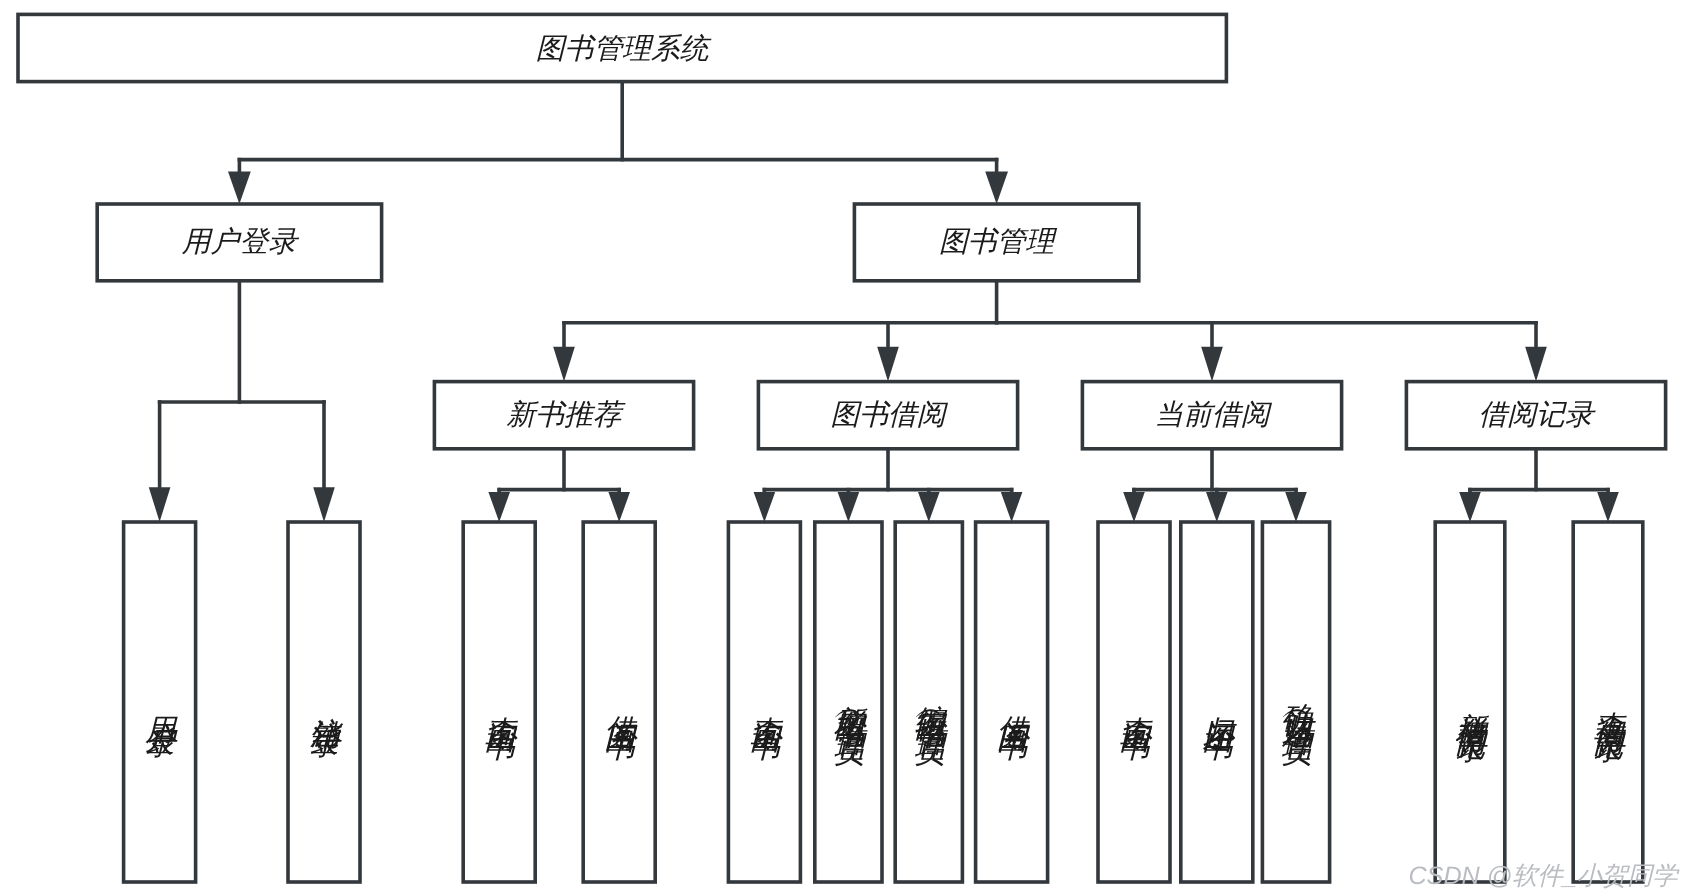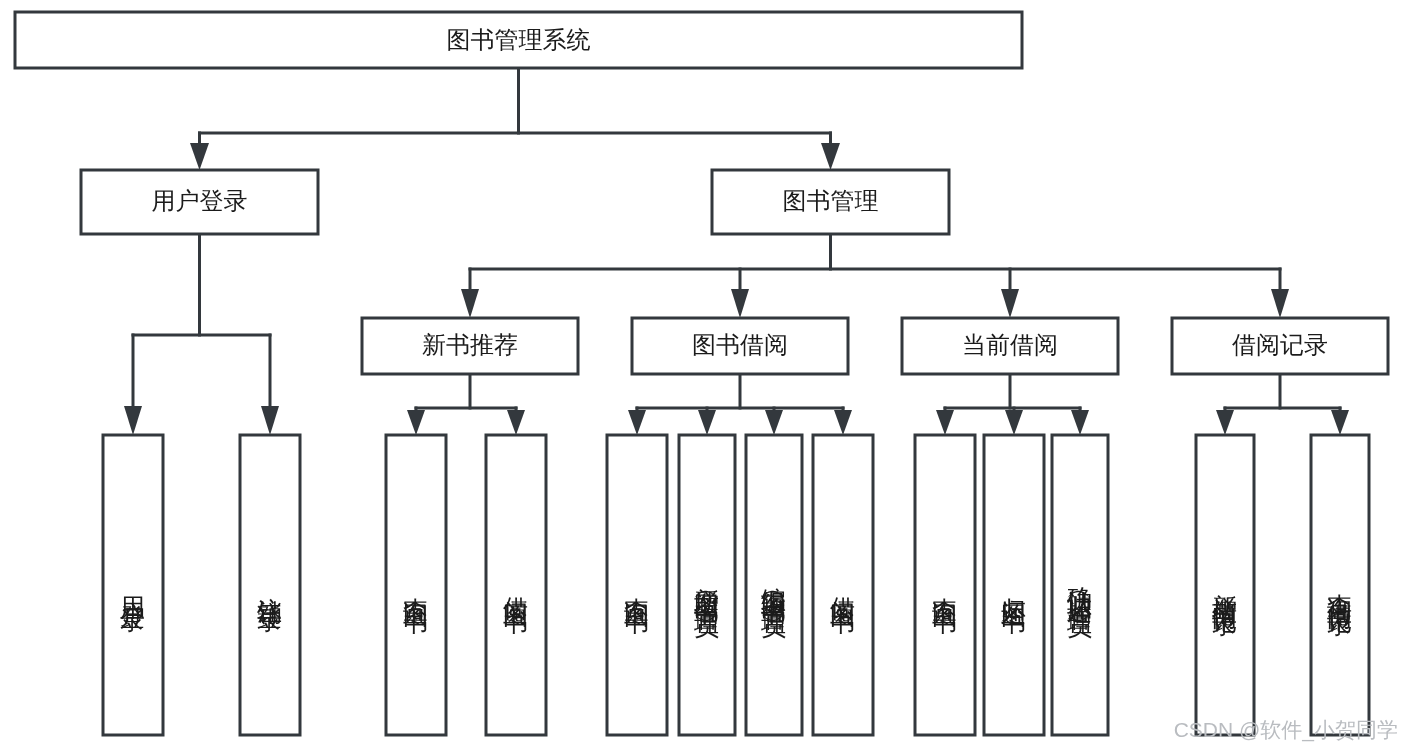--- a/index.html
+++ b/index.html
@@ -12,20 +12,21 @@
     height: 747px;
     font-family: "Liberation Sans", "DejaVu Sans", sans-serif;
     overflow: hidden;
     position: relative;
   }
   #diagram-root {
     position: absolute;
     left: 0; top: 0;
     width: 1405px;
     height: 747px;
+    font-style: italic;
   }
   svg.diagram {
     display: block;
     width: 1405px;
     height: 747px;
   }
   .node-box {
     fill: #ffffff;
     stroke: #33383d;
     stroke-width: 3;

